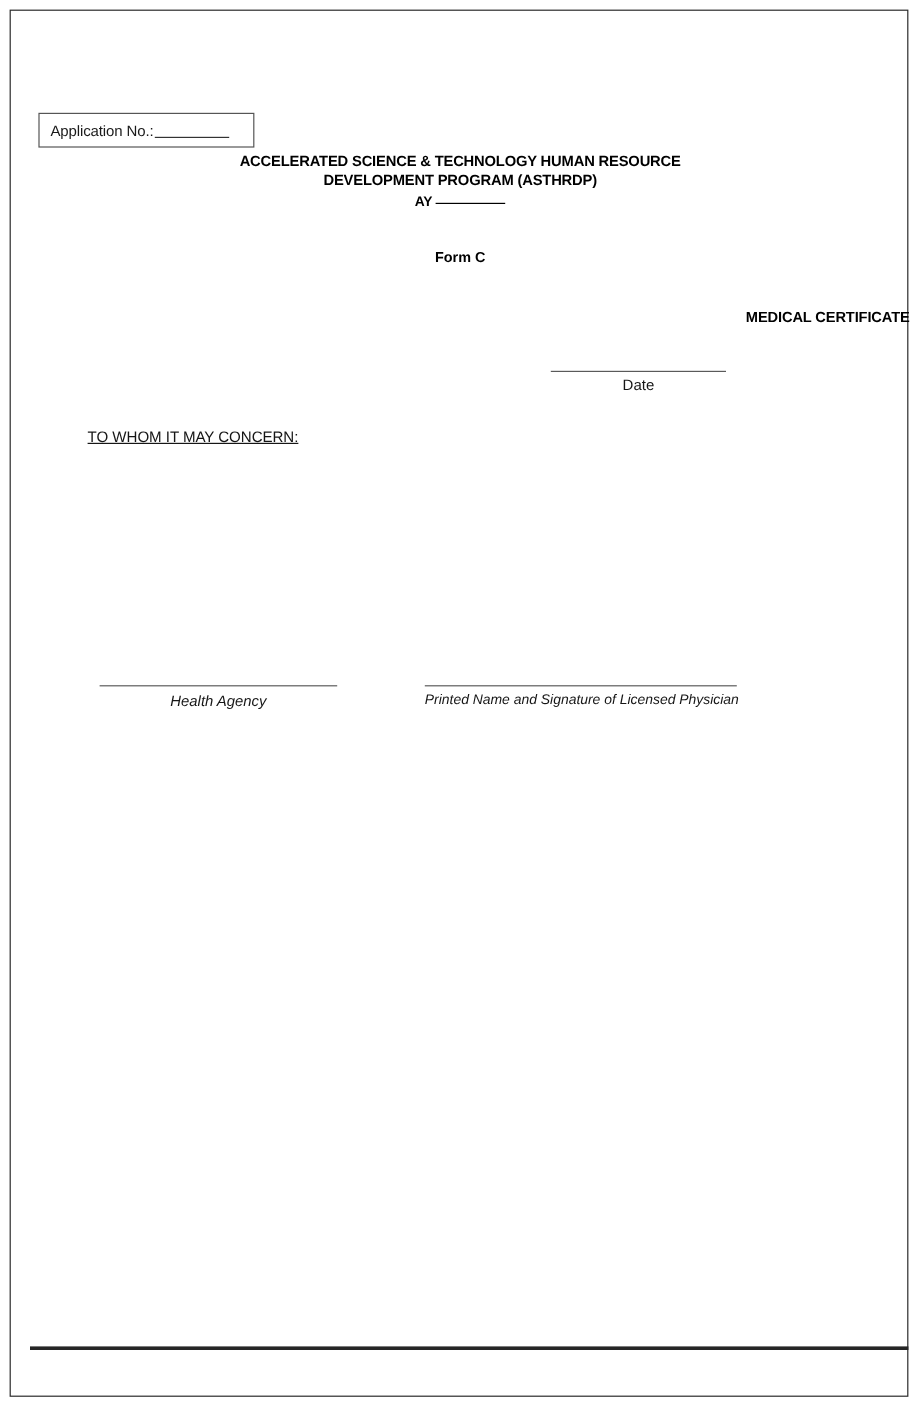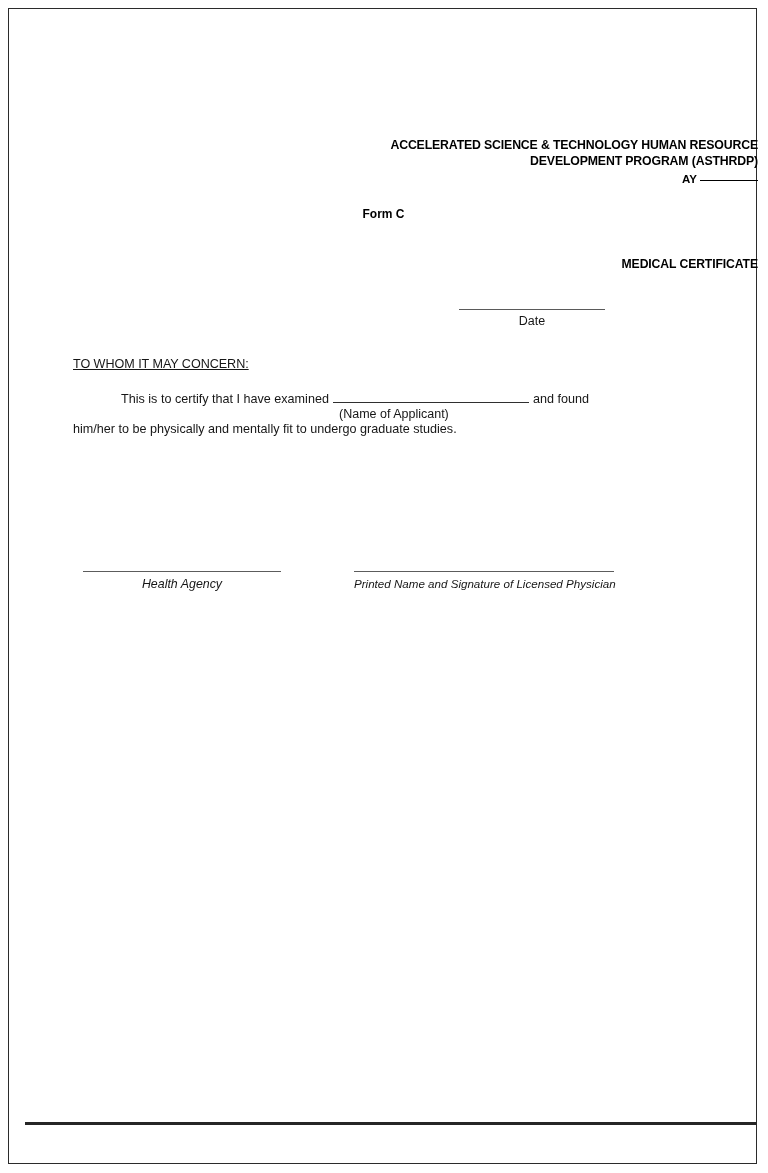--- a/index.html
+++ b/index.html
@@ -53,23 +53,23 @@
     border-bottom: 1px solid #333333;
     width: 62px;
     height: 11px;
     margin-left: 1px;
   }
 
   
   #doc-header {
     position: absolute;
     left: 0;
-    top: 128px;
-    width: 749px;
-    text-align: right;
+    top: 117px;
+    width: 749px;
+    text-align: center;
   }
   #doc-header .hdr-line {
     font-weight: bold;
     font-size: 12.3px;
     line-height: 16px;
     letter-spacing: -0.15px;
     color: #000000;
   }
   #doc-header .hdr-ay {
     font-weight: bold;
@@ -232,45 +232,44 @@
     width: 732px;
     height: 0;
     border-top: 3px solid #262626;
   }
 </style>
 </head>
 <body>
 
 <div id="page-frame">
 
+  <div id="appno-box">
+    <span class="appno-label">Application No.:</span>
+      <span class="appno-blank"></span>
+  </div>
 
   <div id="doc-header">
     <div class="hdr-line">ACCELERATED SCIENCE &amp; TECHNOLOGY HUMAN RESOURCE</div>
     <div class="hdr-line">DEVELOPMENT PROGRAM (ASTHRDP)</div>
     <div class="hdr-ay"><span>AY</span><span class="ay-blank"></span></div>
   </div>
 
   <div id="form-code">Form C</div>
 
   <div id="doc-title">MEDICAL CERTIFICATE</div>
 
   <div id="date-block">
     <div class="sig-rule"></div>
     <div class="date-label">Date</div>
   </div>
 
   <div id="body-area">
 
     <div id="addressee" class="body-text">TO WHOM IT MAY CONCERN:</div>
 
-    <div id="certify-block">
-      <div id="certify-line"><span class="indent-sp"></span><span>This is to certify that I have examined</span><span class="name-blank"></span><span>and found</span></div>
-      <div id="applicant-caption">(Name of Applicant)</div>
-      <div id="fitness-line">him/her to be physically and mentally fit to undergo graduate studies.</div>
-    </div>
 
   </div>
 
   <div id="sig-row-1">
     <div class="sig-cell" id="cell-health-agency">
       <div class="rule"></div>
       <div class="cap">Health Agency</div>
     </div>
     <div class="sig-cell" id="cell-physician">
       <div class="rule"></div>

